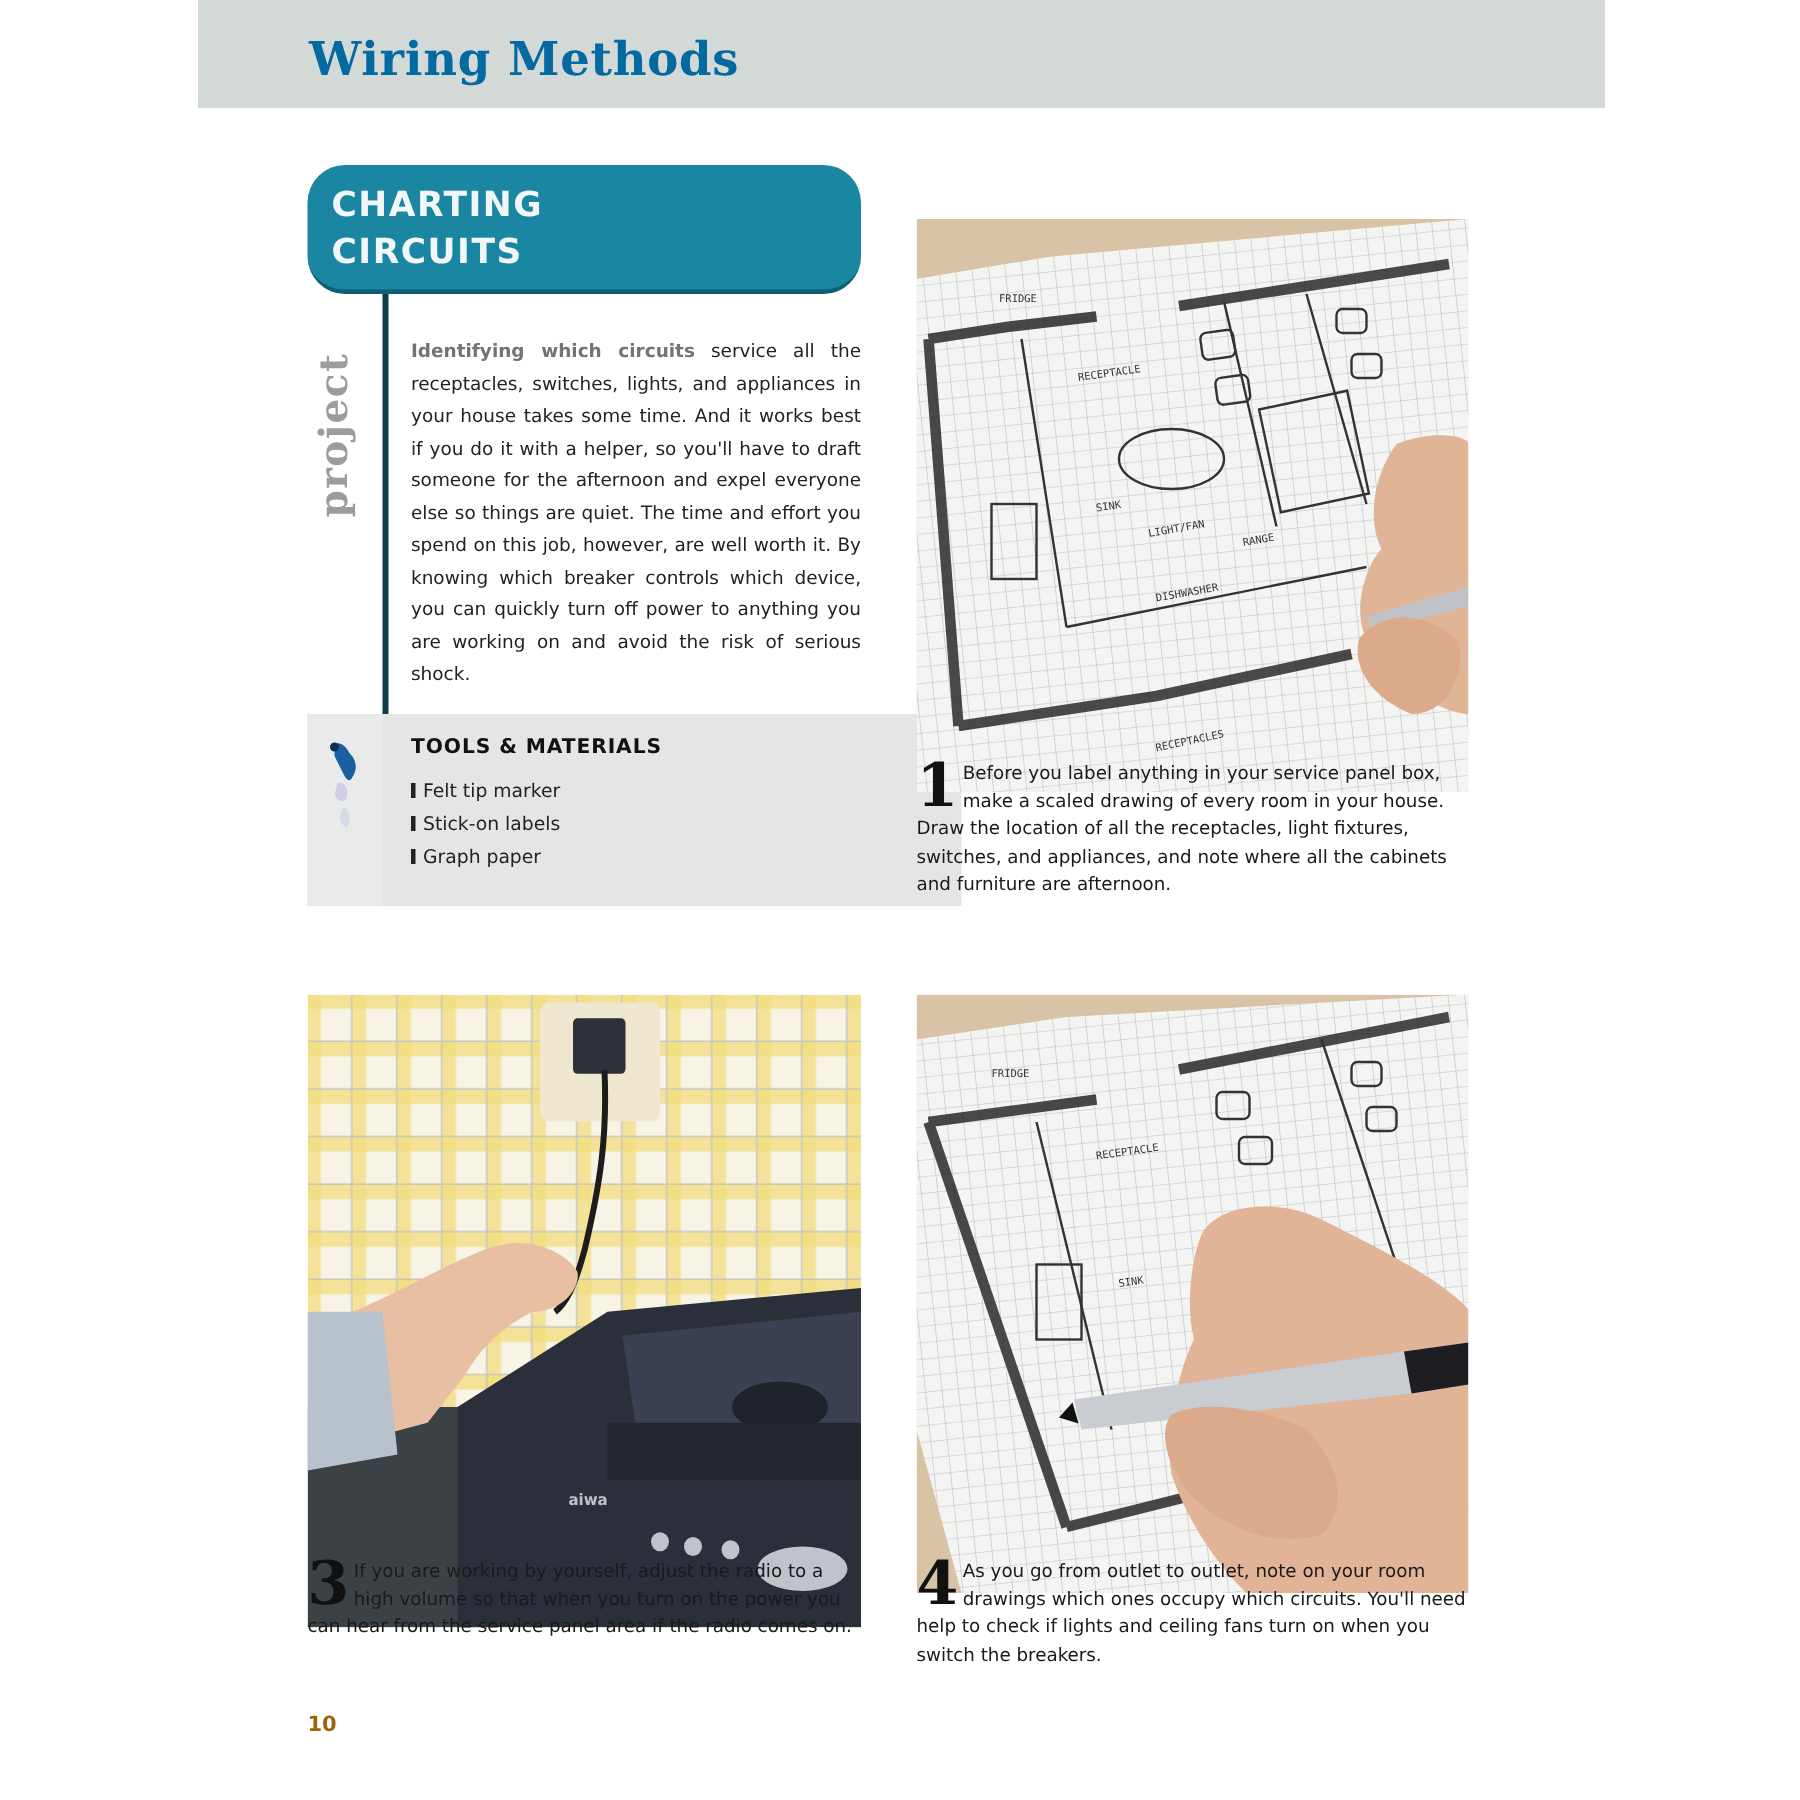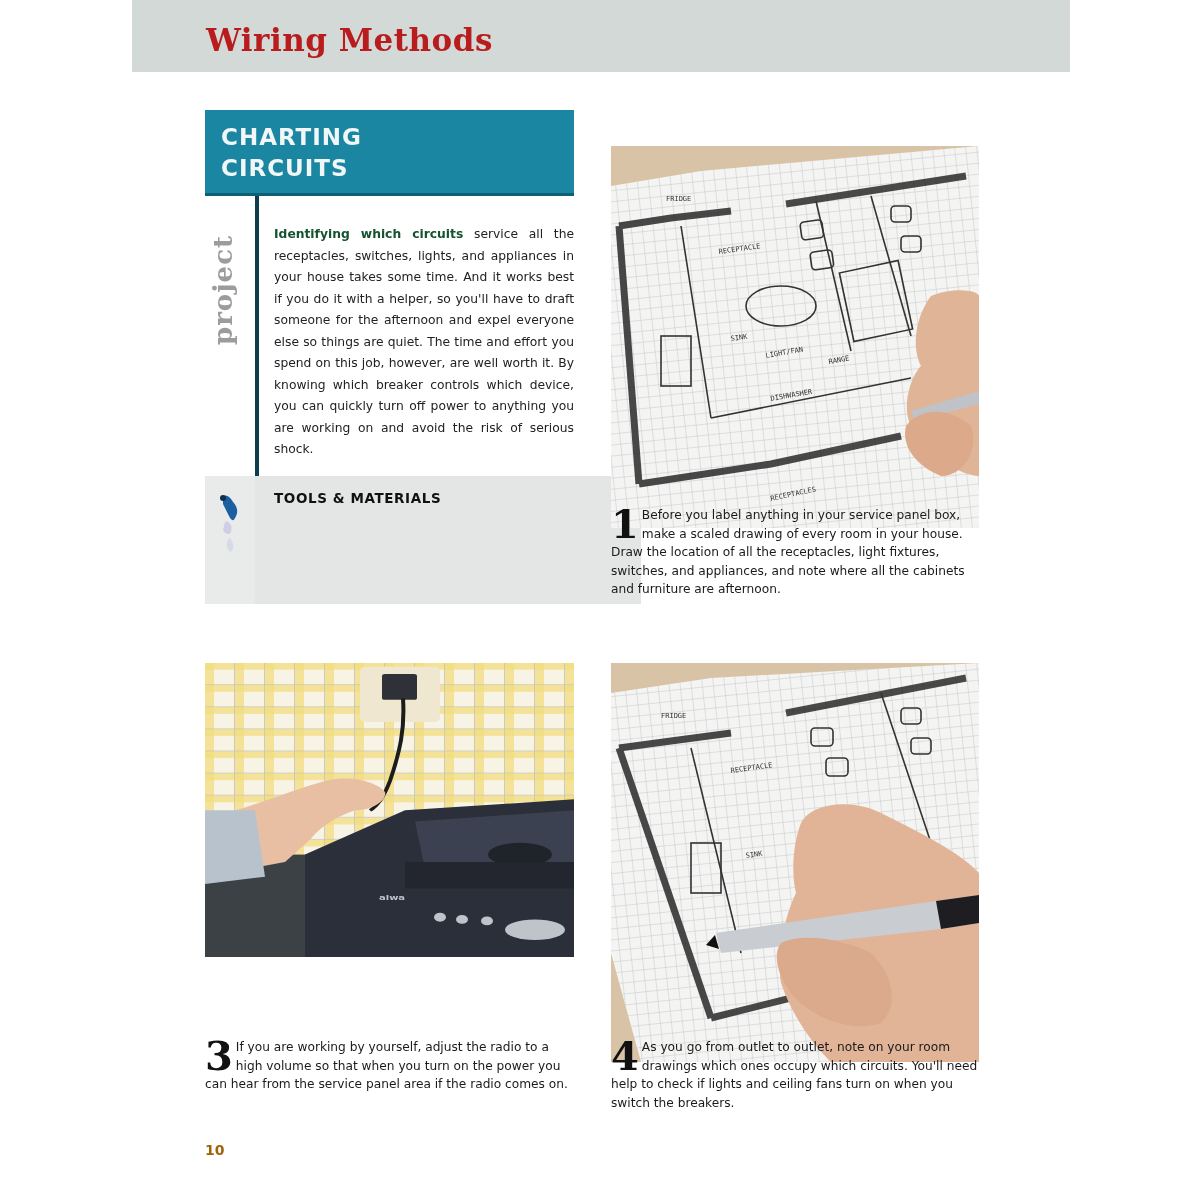--- a/index.html
+++ b/index.html
@@ -6,26 +6,26 @@
   html, body { width: 1200px; height: 1200px; background: #ffffff; overflow: hidden; }
   body { position: relative; font-family: "DejaVu Sans", sans-serif; color: #1a1a1a; }
 
   .header-band {
     position: absolute; left: 132px; top: 0; width: 938px; height: 72px;
     background: #d3d9d7;
   }
   .header-title {
     position: absolute; left: 74px; top: 22px;
     font-family: "DejaVu Serif", serif; font-weight: bold; font-size: 31px;
-    letter-spacing: 0.5px; color: #b91c1c;
+    letter-spacing: 0.5px; color: #0369a1;
   }
 
   .project-title-box {
     position: absolute; left: 205px; top: 110px; width: 369px; height: 86px;
-    background: #1a86a2; border-bottom: 3px solid #0d5f75;
+    background: #1a86a2; border-bottom: 3px solid #0d5f75; border-radius: 25px;
   }
   .project-title {
     position: absolute; left: 16px; top: 12px;
     font-family: "DejaVu Sans", sans-serif; font-weight: bold; font-size: 23px;
     line-height: 31px; color: #f1f6f7; letter-spacing: 1px;
   }
 
   .vbar {
     position: absolute; left: 255px; top: 196px; width: 4px; height: 408px;
     background: #0e3e4e;
@@ -37,21 +37,21 @@
   .side-label span {
     transform: rotate(-90deg); white-space: nowrap;
     font-family: "DejaVu Serif", serif; font-weight: bold; font-size: 26px;
     color: #9b9d9c; letter-spacing: 1px;
   }
 
   .intro {
     position: absolute; left: 274px; top: 224px; width: 300px;
     font-size: 12.3px; line-height: 21.5px; color: #222; text-align: justify;
   }
-  .intro b { font-weight: bold; color: #14532d; }
+  .intro b { font-weight: bold; color: #737373; }
 
   .tools-box {
     position: absolute; left: 205px; top: 476px; width: 436px; height: 128px;
     background: #e3e6e5;
   }
   .tools-icon-col {
     position: absolute; left: 0; top: 0; width: 50px; height: 128px;
     background: #e8ebea;
   }
   .tools-icon {
@@ -114,20 +114,34 @@
 <div class="tools-box">
   <div class="tools-icon-col">
     <svg class="tools-icon" viewBox="0 0 30 70">
       <path d="M6 4 C10 2 14 6 16 10 C20 14 22 20 18 26 C16 30 14 28 12 24 C10 20 8 16 6 12 Z" fill="#1b5fa0"></path>
       <circle cx="6" cy="6" r="3" fill="#0d2f50"></circle>
       <path d="M8 30 C12 28 16 34 14 40 C12 44 8 42 6 38 Z" fill="#c9c6e6" opacity="0.8"></path>
       <path d="M12 46 C16 48 18 56 14 60 C10 58 8 52 12 46 Z" fill="#cdd3e6" opacity="0.7"></path>
     </svg>
   </div>
   <div class="tools-heading">TOOLS &amp; MATERIALS</div>
+  <ul class="tools-list">
+    <li>
+        <span class="bullet"></span>
+        <span>Felt tip marker</span>
+      </li>
+    <li>
+        <span class="bullet"></span>
+        <span>Stick-on labels</span>
+      </li>
+    <li>
+        <span class="bullet"></span>
+        <span>Graph paper</span>
+      </li>
+  </ul>
 </div>
 
 <div class="photo" style="left:611px; top:110px; width:368px; height:382px;">
   <svg viewBox="0 0 368 382" preserveAspectRatio="none">
     <defs>
       <pattern id="grid1" width="11" height="11" patternUnits="userSpaceOnUse" patternTransform="rotate(-6)">
         <path d="M11 0 L0 0 0 11" fill="none" stroke="#b9bdc4" stroke-width="0.8"></path>
       </pattern>
     </defs>
     <rect width="368" height="382" fill="#d9c3a6"></rect>
@@ -164,21 +178,21 @@
     <path d="M320 150 C345 140 368 145 368 150 L368 330 C350 330 320 310 300 280 C290 260 300 230 310 220 C300 200 305 170 320 150 Z" fill="#e0b496"></path>
     <path d="M300 265 L368 245 L368 258 L304 275 Z" fill="#bfc3c7"></path>
     <path d="M295 280 C310 260 340 262 360 280 C368 300 355 330 330 330 C305 320 290 300 295 280 Z" fill="#dca98a"></path>
   </svg>
 </div>
 
 <div class="step-cap" style="left:611px; top:506px;">
   <span class="step-num">1</span><span>Before you label anything in your service panel box, make a scaled drawing of every room in your house. Draw the location of all the receptacles, light fixtures, switches, and appliances, and note where all the cabinets and furniture are afternoon.</span>
 </div>
 
-<div class="photo" style="left:205px; top:627px; width:369px; height:294px;">
+<div class="photo" style="left:205px; top:627px; width:369px; height:422px;">
   <svg viewBox="0 0 369 399" preserveAspectRatio="none">
     <defs>
       <pattern id="plaid" width="30" height="30" patternUnits="userSpaceOnUse">
         <rect width="30" height="30" fill="#f7f4e6"></rect>
         <rect x="0" y="0" width="30" height="9" fill="#f1dc7c" opacity="0.75"></rect>
         <rect x="0" y="0" width="9" height="30" fill="#f1dc7c" opacity="0.75"></rect>
         <line x1="29.5" y1="0" x2="29.5" y2="30" stroke="#c7c5bc" stroke-width="1"></line>
         <line x1="0" y1="29.5" x2="30" y2="29.5" stroke="#c7c5bc" stroke-width="1"></line>
       </pattern>
     </defs>

